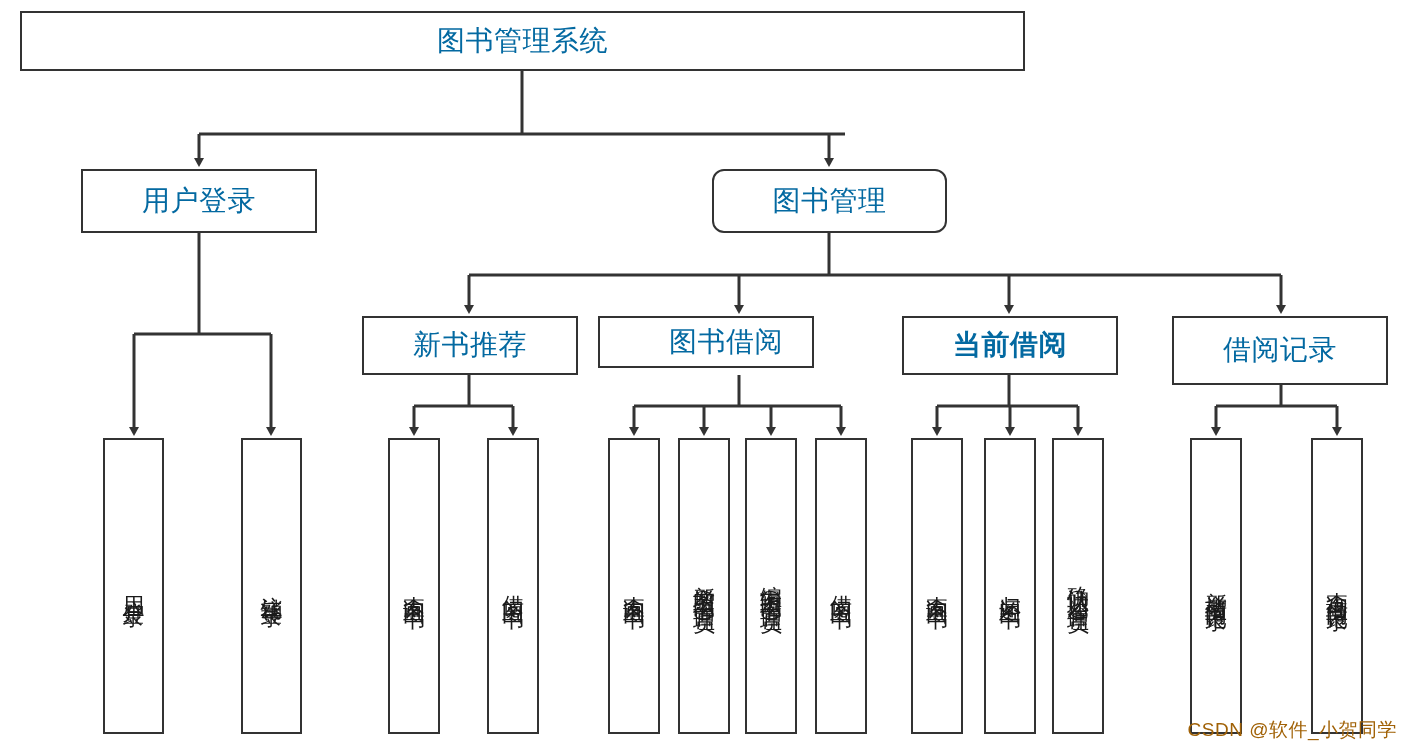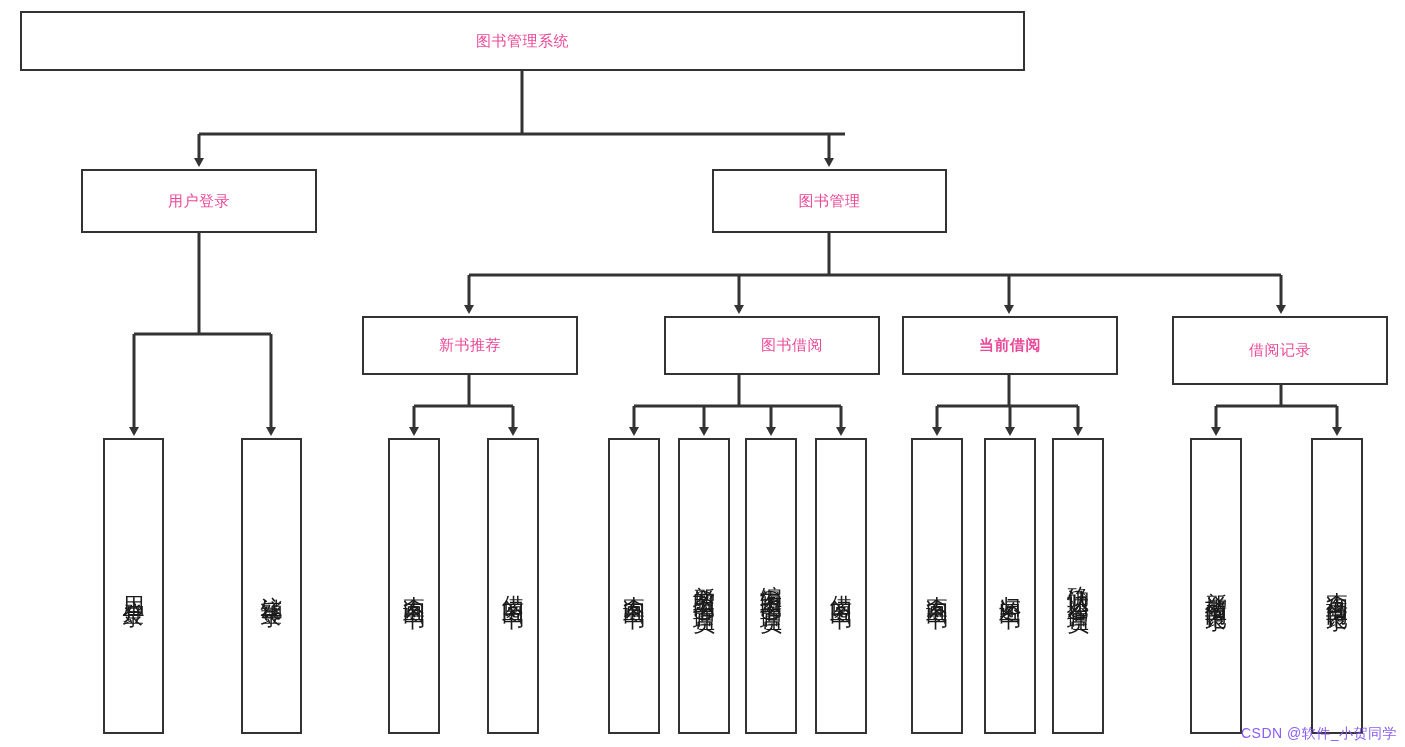--- a/index.html
+++ b/index.html
@@ -27,22 +27,22 @@
   .node-box {
     position: absolute;
     box-sizing: border-box;
     background: #ffffff;
     border: 2px solid #333333;
     display: flex;
     align-items: center;
     justify-content: center;
   }
   .node-label-h {
-    font-size: 15px;
-    color: #ec4899;
+    font-size: 28px;
+    color: #0369a1;
     line-height: 1.1;
     letter-spacing: 0.5px;
     white-space: nowrap;
     text-align: center;
   }
   .leaf-box {
     position: absolute;
     box-sizing: border-box;
     background: #ffffff;
     border: 2px solid #333333;
@@ -58,22 +58,22 @@
     text-orientation: upright;
     letter-spacing: 4px;
     line-height: 1;
     white-space: nowrap;
     text-align: center;
   }
   #watermark {
     position: absolute;
     right: 8px;
     bottom: 4px;
-    font-size: 14px;
-    color: #8b5cf6;
+    font-size: 19px;
+    color: #a16207;
     white-space: nowrap;
     letter-spacing: 0.5px;
   }
 </style>
 </head>
 <body>
 
 <div id="stage">
 
   <svg id="diagram-svg" viewBox="0 0 1405 747" xmlns="http://www.w3.org/2000/svg">
@@ -138,27 +138,27 @@
     </g>
   </svg>
 
   <div id="nodes">
       <div class="node-box" style="left: 20px; top: 11px; width: 1005px; height: 60px;">
         <span class="node-label-h">图书管理系统</span>
       </div>
       <div class="node-box" style="left: 81px; top: 169px; width: 236px; height: 64px;">
         <span class="node-label-h">用户登录</span>
       </div>
-      <div class="node-box" style="left: 712px; top: 169px; width: 235px; height: 64px;">
+      <div class="node-box" style="left: 712px; top: 169px; width: 235px; height: 64px; border-radius: 12px;">
         <span class="node-label-h">图书管理</span>
       </div>
       <div class="node-box" style="left: 362px; top: 316px; width: 216px; height: 59px;">
         <span class="node-label-h">新书推荐</span>
       </div>
-      <div class="node-box" style="left: 664px; top: 316px; width: 216px; height: 59px; padding-left: 40px;">
+      <div class="node-box" style="left: 598px; top: 316px; width: 216px; height: 52px; padding-left: 40px;">
         <span class="node-label-h">图书借阅</span>
       </div>
       <div class="node-box" style="left: 902px; top: 316px; width: 216px; height: 59px; font-weight: bold;">
         <span class="node-label-h">当前借阅</span>
       </div>
       <div class="node-box" style="left: 1172px; top: 316px; width: 216px; height: 69px;">
         <span class="node-label-h">借阅记录</span>
       </div>
       <div class="leaf-box" style="left: 103px; top: 438px; width: 61px; height: 296px;">
         <span class="node-label-v">用户登录</span>

